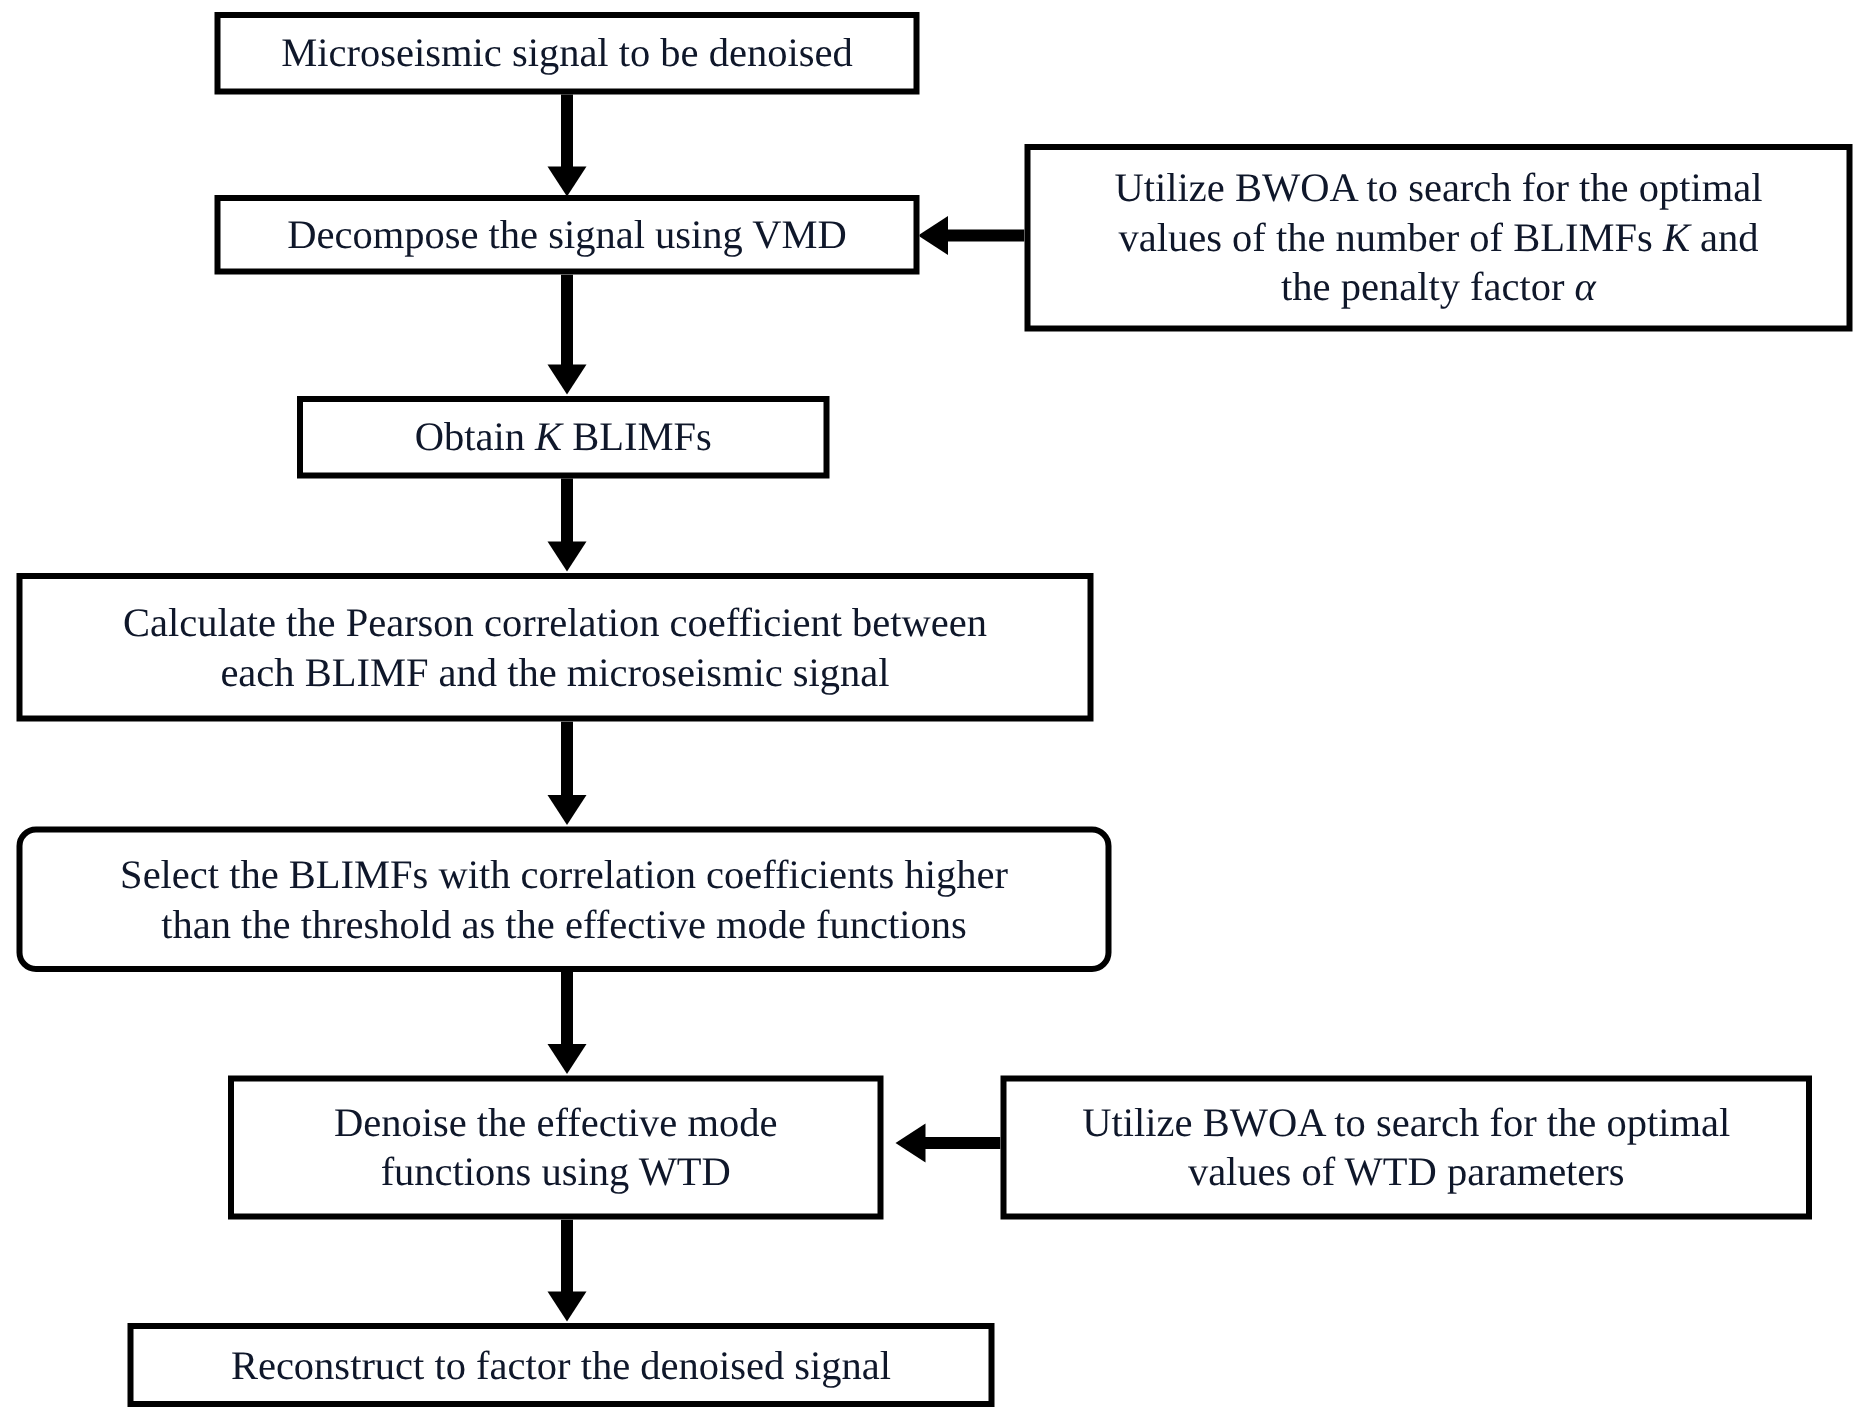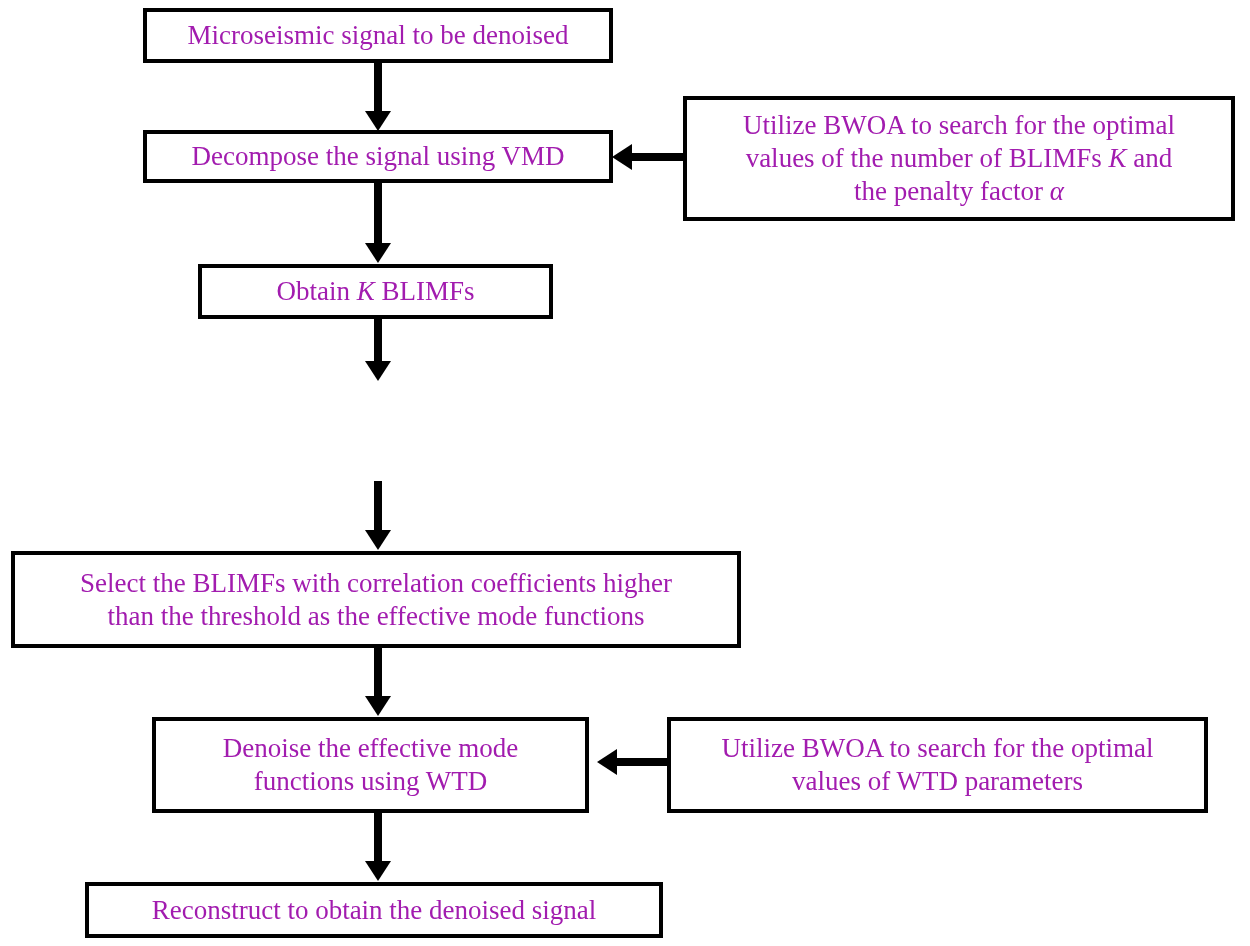--- a/index.html
+++ b/index.html
@@ -20,21 +20,21 @@
     position: absolute;
     box-sizing: border-box;
     border: 4px solid #000000;
     background: #ffffff;
     display: flex;
     align-items: center;
     justify-content: center;
     text-align: center;
     line-height: 1.22;
     font-size: 27px;
-    color: #a21caf;
+    color: #0f172a;
     padding: 2px 24px;
   }
   .node .txt { display: block; width: 100%; }
   .node em { font-style: italic; }
 
   
   .vconn {
     position: absolute;
     width: 0;
   }
@@ -120,25 +120,28 @@
     </div>
     <div class="node" style="left: 143px; top: 130px; width: 470px; height: 53px;">
       <span class="txt">Decompose the signal using VMD</span>
     </div>
     <div class="node" style="left: 683px; top: 96px; width: 552px; height: 125px;">
       <span class="txt">Utilize BWOA to search for the optimal<br>values of the number of BLIMFs <em>K</em> and<br>the penalty factor <em>α</em></span>
     </div>
     <div class="node" style="left: 198px; top: 264px; width: 355px; height: 55px;">
       <span class="txt">Obtain <em>K</em> BLIMFs</span>
     </div>
-    <div class="node" style="left: 11px; top: 551px; width: 730px; height: 97px;">
+    <div class="node" style="left: 11px; top: 382px; width: 718px; height: 99px;">
+      <span class="txt">Calculate the Pearson correlation coefficient between<br>each BLIMF and the microseismic signal</span>
+    </div>
+    <div class="node" style="left: 11px; top: 551px; width: 730px; height: 97px; border-radius: 13px;">
       <span class="txt">Select the BLIMFs with correlation coefficients higher<br>than the threshold as the effective mode functions</span>
     </div>
     <div class="node" style="left: 152px; top: 717px; width: 437px; height: 96px;">
       <span class="txt">Denoise the effective mode<br>functions using WTD</span>
     </div>
     <div class="node" style="left: 667px; top: 717px; width: 541px; height: 96px;">
       <span class="txt">Utilize BWOA to search for the optimal<br>values of WTD parameters</span>
     </div>
     <div class="node" style="left: 85px; top: 882px; width: 578px; height: 56px;">
-      <span class="txt">Reconstruct to obtain the denoised signal</span>
+      <span class="txt">Reconstruct to factor the denoised signal</span>
     </div>
   </div>
 
 </body></html>

